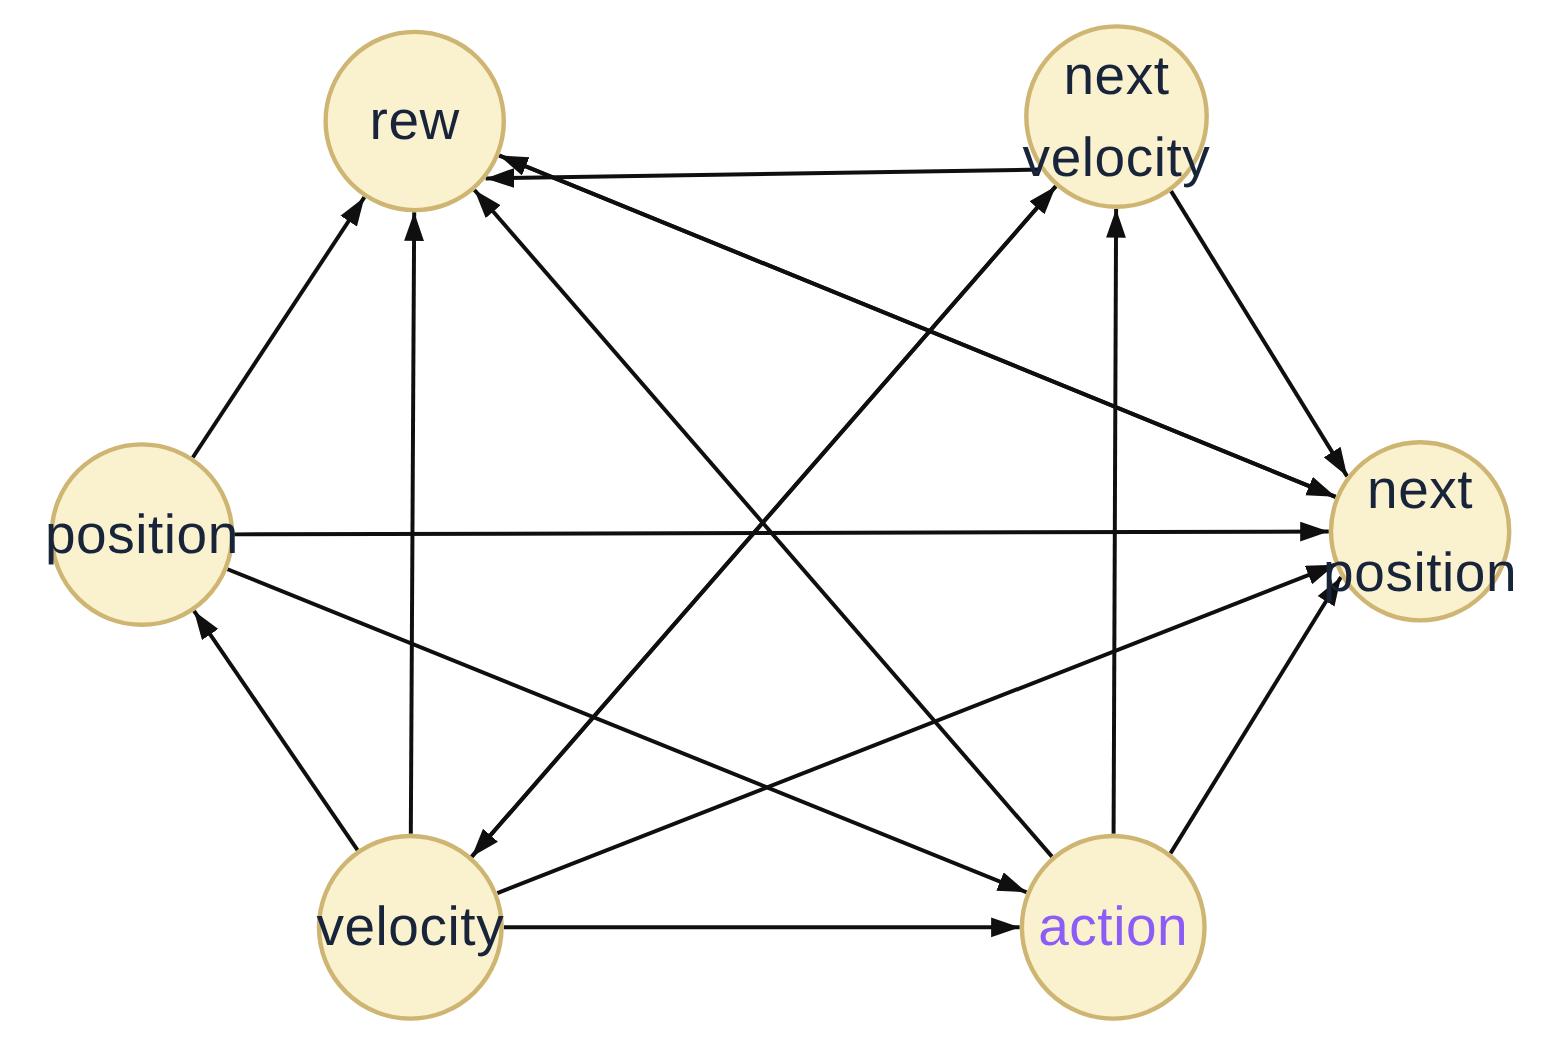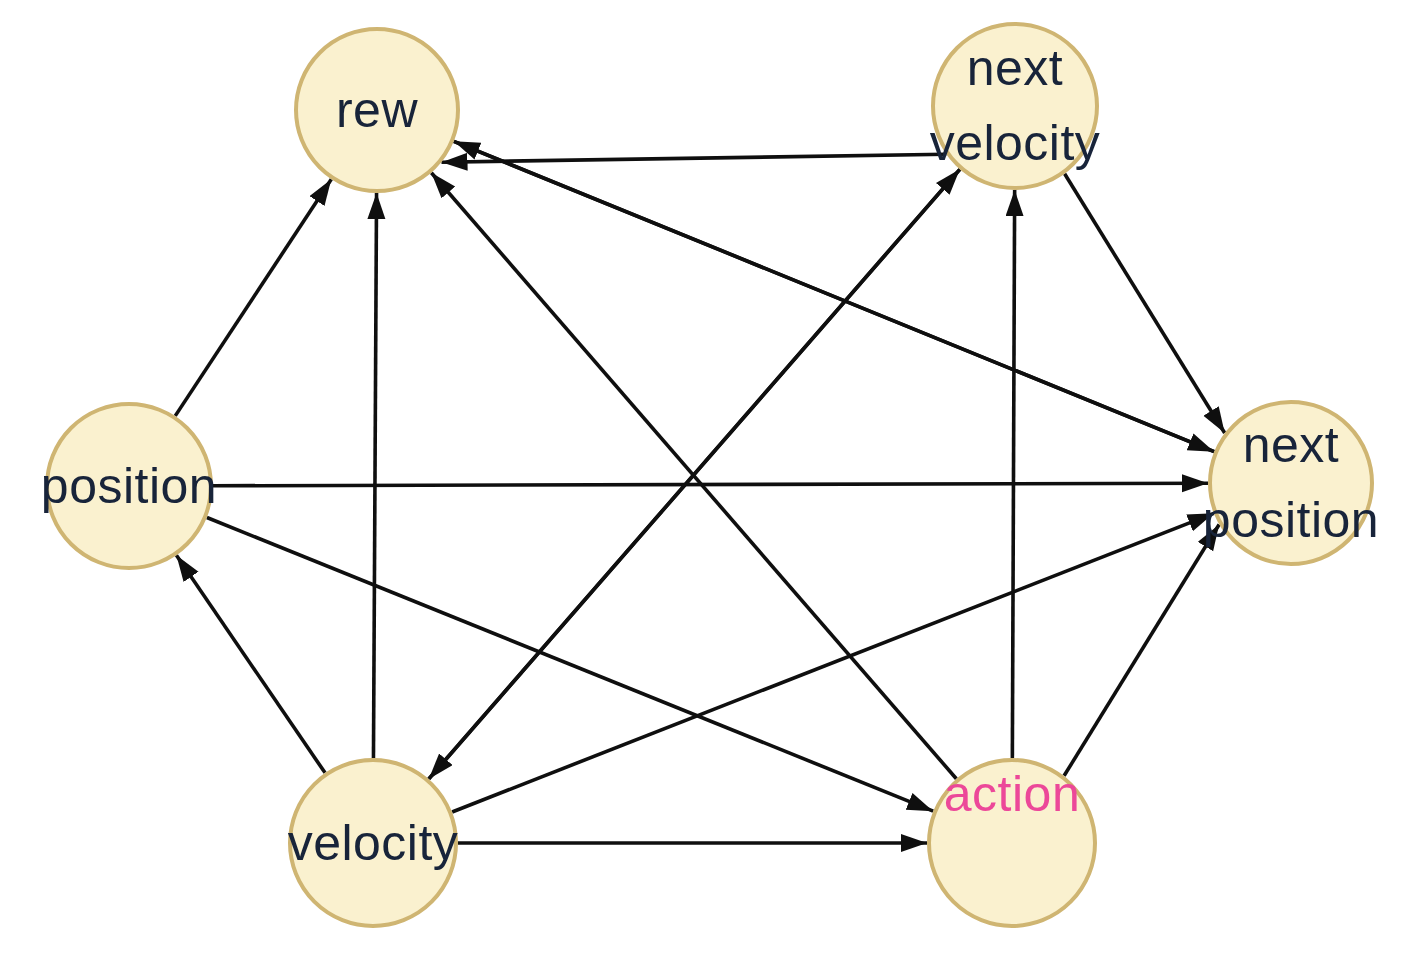--- a/index.html
+++ b/index.html
@@ -70,15 +70,15 @@
       <div class="node-label" style="left: 1015px; top: 106px; color: rgb(24, 36, 58);">next
 velocity</div>
       <div class="node-circle" style="left: 45px; top: 402px; height: 168px; width: 168px; background: rgb(250, 241, 207); border-color: rgb(207, 181, 114);"></div>
       <div class="node-label" style="left: 129px; top: 486px; color: rgb(24, 36, 58);">position</div>
       <div class="node-circle" style="left: 1208px; top: 400px; height: 166px; width: 166px; background: rgb(250, 241, 207); border-color: rgb(207, 181, 114);"></div>
       <div class="node-label" style="left: 1291px; top: 483px; color: rgb(24, 36, 58);">next
 position</div>
       <div class="node-circle" style="left: 288px; top: 758px; height: 170px; width: 170px; background: rgb(250, 241, 207); border-color: rgb(207, 181, 114);"></div>
       <div class="node-label" style="left: 373px; top: 843px; color: rgb(24, 36, 58);">velocity</div>
       <div class="node-circle" style="left: 927px; top: 758px; height: 170px; width: 170px; background: rgb(250, 241, 207); border-color: rgb(207, 181, 114);"></div>
-      <div class="node-label" style="left: 1012px; top: 794px; color: #ec4899;">action</div>
+      <div class="node-label" style="left: 1012px; top: 843px; color: #8b5cf6;">action</div>
     </div>
 </div>
 
 </body></html>

